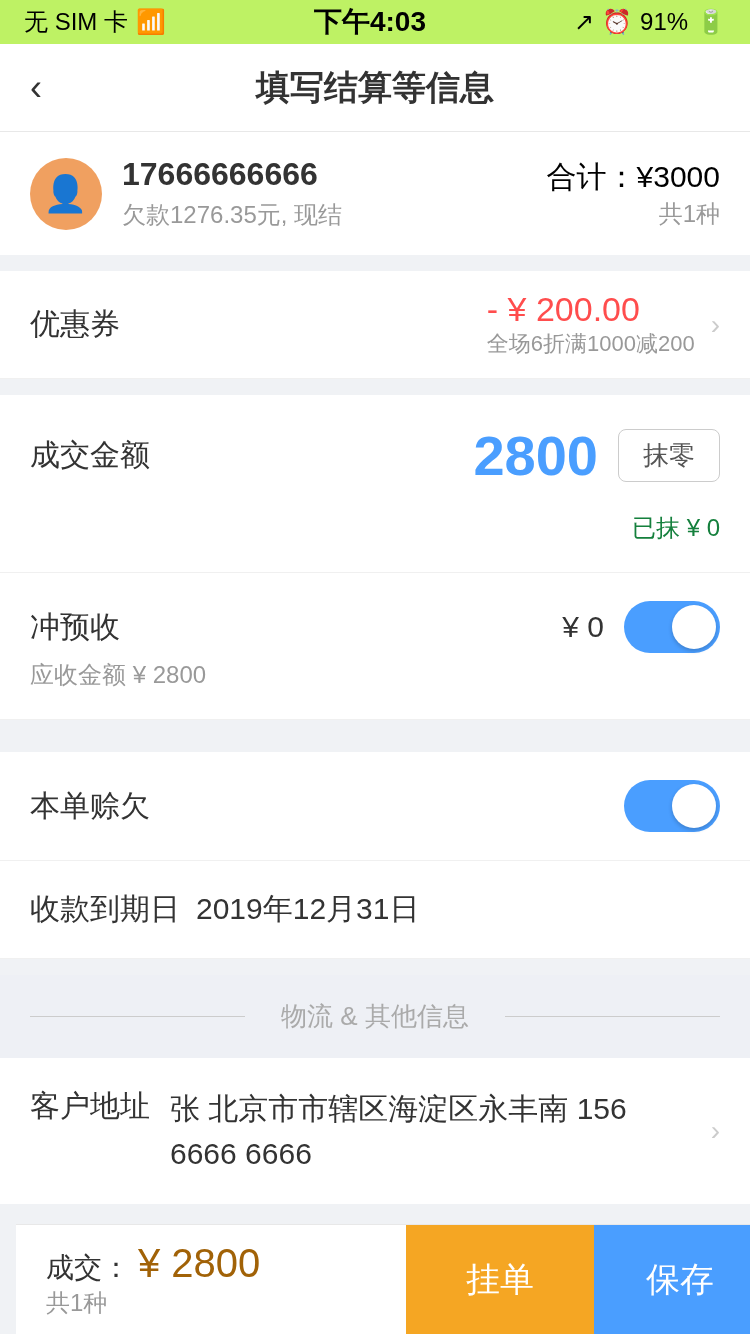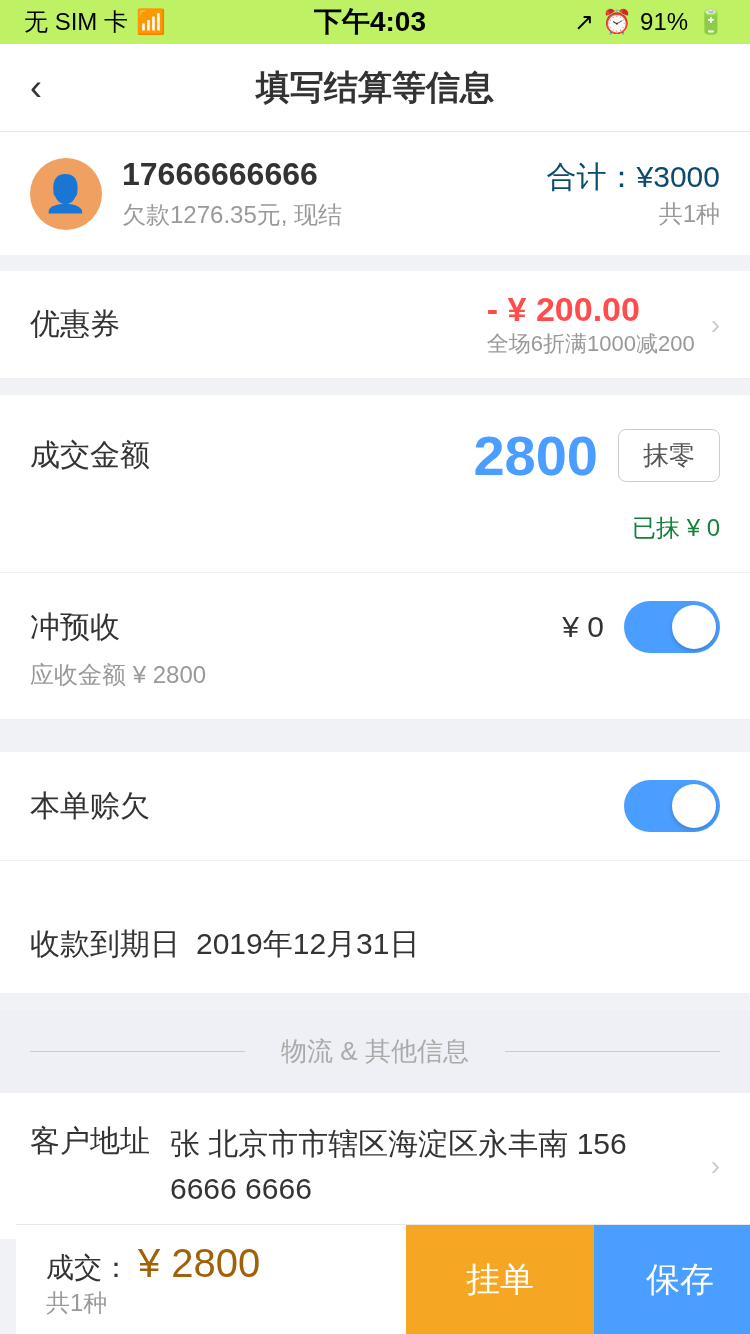--- a/index.html
+++ b/index.html
@@ -76,41 +76,41 @@
       display: flex;
       align-items: center;
       justify-content: center;
       font-size: 36px;
       color: #fff;
     }
     .customer-info { display: flex; flex-direction: column; gap: 6px; }
     .customer-phone { font-size: 32px; font-weight: 600; color: #333; }
     .customer-debt { font-size: 24px; color: #999; }
     .customer-right { text-align: right; }
-    .total-amount { font-size: 30px; color: #0c4a6e; }
+    .total-amount { font-size: 30px; color: #000000; }
     .total-count { font-size: 24px; color: #999; }
 
     
     .section-divider {
       height: 16px;
       background: #f0f2f5;
     }
 
     
     .row-item {
       background: #fff;
       padding: 19px 30px;
       display: flex;
       align-items: center;
       justify-content: space-between;
       border-bottom: 1px solid #f0f0f0;
     }
     .row-label { font-size: 30px; color: #333; }
     .row-right { display: flex; align-items: center; gap: 16px; }
-    .coupon-amount { font-size: 34px; color: #ff4d4d; font-weight: 700; }
+    .coupon-amount { font-size: 34px; color: #ff4d4d; font-weight: 400; }
     .coupon-desc { font-size: 22px; color: #999; text-align: right; }
     .chevron-icon { font-size: 28px; color: #ccc; }
 
     
     .deal-section {
       background: #fff;
       padding: 28px 30px;
       border-bottom: 1px solid #f0f0f0;
     }
     .deal-row {
@@ -176,21 +176,21 @@
       margin-top: 16px;
     }
     .credit-label { font-size: 30px; color: #333; }
 
     
     .duedate-section {
       background: #fff;
       padding: 28px 30px;
       border-bottom: 1px solid #f0f0f0;
     }
-    .duedate-row { display: flex; align-items: center; gap: 16px; margin-top: 35px; }
+    .duedate-row { display: flex; align-items: center; gap: 16px; }
     .duedate-label { font-size: 30px; color: #333; }
     .duedate-value { font-size: 30px; color: #333; }
 
     
     .logistics-divider {
       background: #eef0f5;
       padding: 24px 30px;
       display: flex;
       align-items: center;
       justify-content: center;

